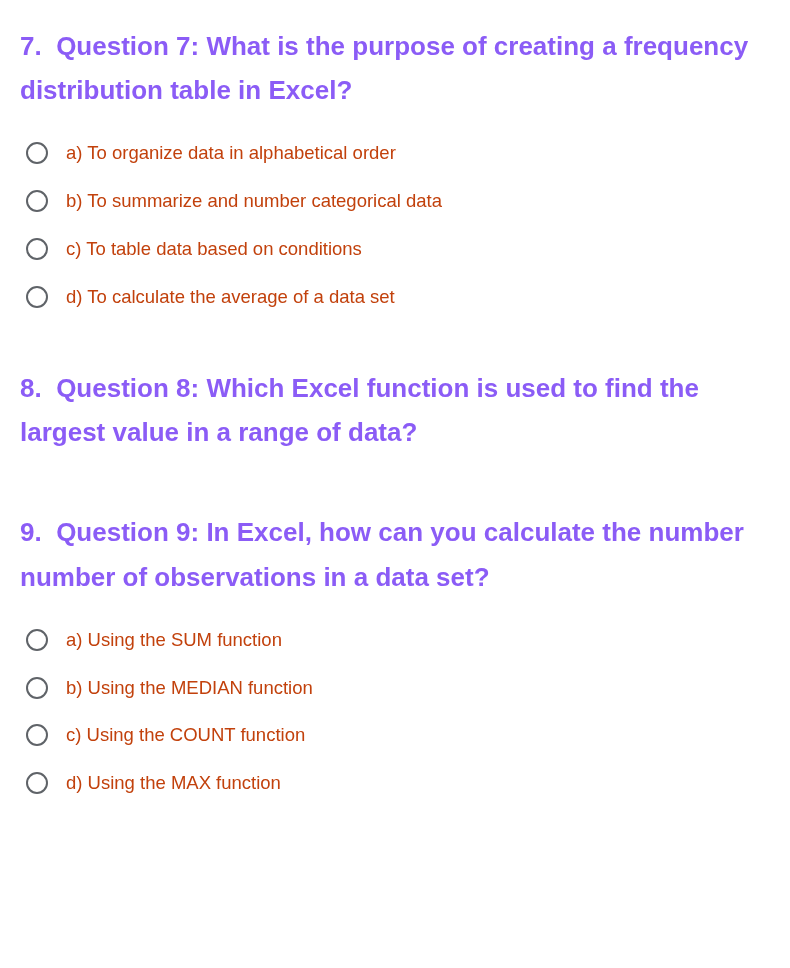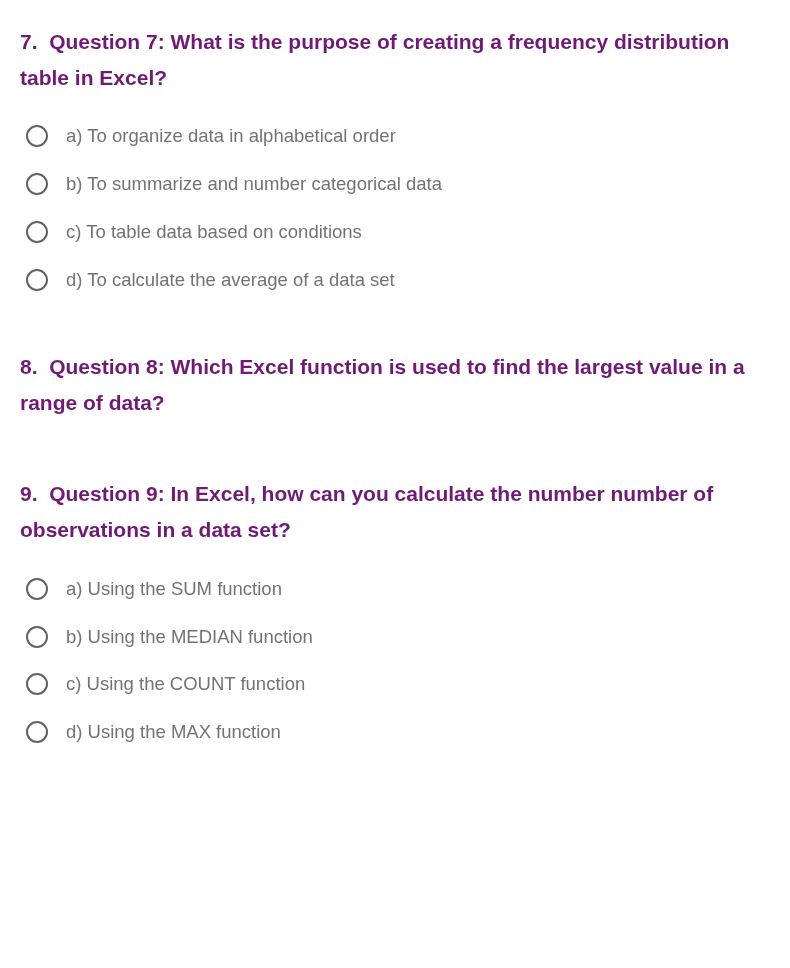--- a/index.html
+++ b/index.html
@@ -11,23 +11,23 @@
     font-family: Arial, Helvetica, sans-serif;
     background: #ffffff;
     width: 790px;
     padding: 24px 20px;
     color: #202124;
   }
   .question-block {
     margin-bottom: 56px;
   }
   .question-title {
-    font-size: 21px;
+    font-size: 26px;
     font-weight: 700;
-    color: #701a75;
+    color: #8b5cf6;
     line-height: 1.7;
     margin-bottom: 28px;
   }
   .options {
     padding-left: 6px;
   }
   .option-row {
     display: flex;
     align-items: center;
     margin-bottom: 22px;
@@ -36,21 +36,21 @@
   .radio-circle {
     width: 22px;
     height: 22px;
     border: 2px solid #5f6368;
     border-radius: 50%;
     flex-shrink: 0;
     margin-right: 18px;
   }
   .option-label {
     font-size: 18.5px;
-    color: #737373;
+    color: #c2410c;
     line-height: 1.4;
     text-align: center;
   }
 </style>
 </head>
 <body>
 
 <div class="question-block">
   <div class="question-title">
     <span>7.</span>

